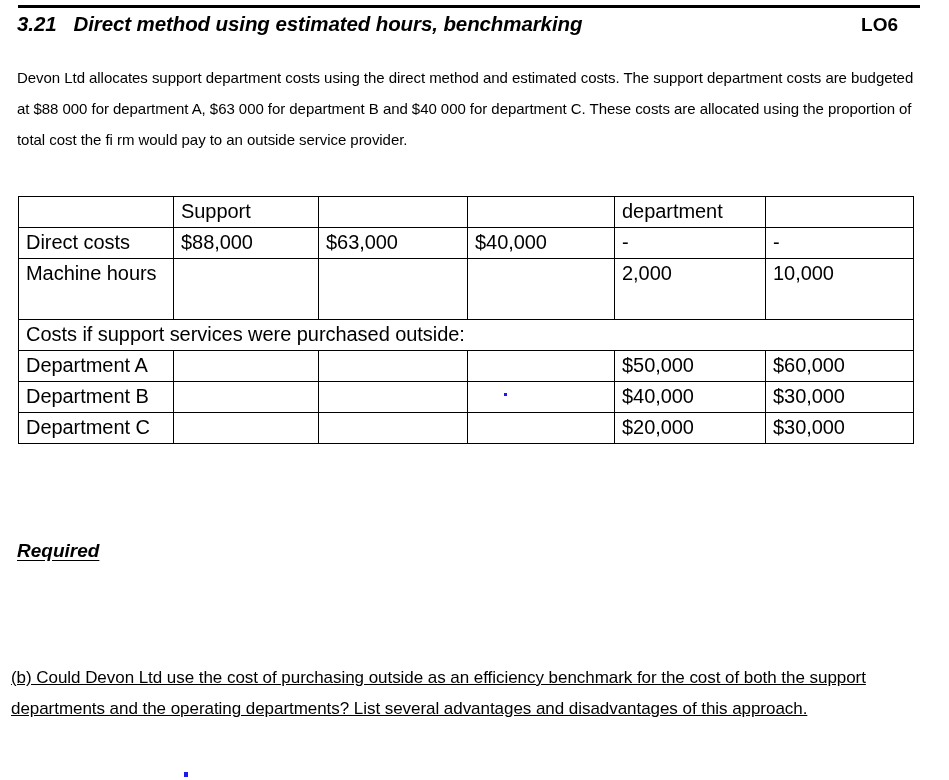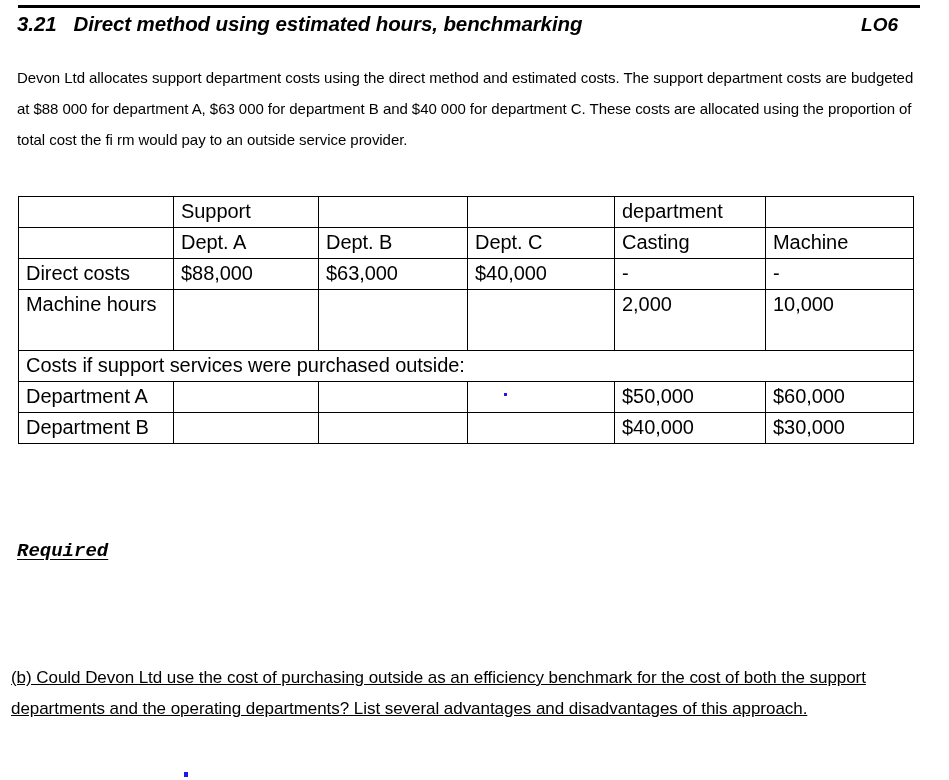--- a/index.html
+++ b/index.html
@@ -48,21 +48,20 @@
     align-items: baseline;
     font-weight: bold;
     font-style: italic;
     font-size: 20.5px;
     letter-spacing: -0.1px;
     white-space: nowrap;
   }
   .heading-num { margin-right: 17px; }
   .heading-lo {
     font-weight: bold;
-    font-style: italic;
     font-size: 19px;
     margin-right: 24px;
     white-space: nowrap;
   }
 
   
   .intro {
     position: absolute;
     left: 17px;
     top: 62px;
@@ -104,21 +103,20 @@
   
   .required {
     position: absolute;
     left: 17px;
     top: 540px;
     font-size: 19px;
     font-weight: bold;
     font-style: italic;
     text-decoration: underline;
     text-underline-offset: 3px;
-    font-family: Liberation Mono, monospace;
   }
 
   
   .qa {
     position: absolute;
     left: 17px;
     top: 586px;
     width: 906px;
     font-size: 18.3px;
     line-height: 31px;
@@ -171,28 +169,20 @@
     </colgroup>
     <tbody>
       <tr>
         <td></td>
         <td>Support</td>
         <td></td>
         <td></td>
         <td>department</td>
         <td></td>
       </tr>
-      <tr>
-        <td></td>
-        <td>Dept. A</td>
-        <td>Dept. B</td>
-        <td>Dept. C</td>
-        <td>Casting</td>
-        <td>Machine</td>
-      </tr>
 
       <tr>
         <td>Direct costs</td>
         <td>$88,000</td>
         <td>$63,000</td>
         <td>$40,000</td>
         <td>-</td>
         <td>-</td>
       </tr>
 
@@ -221,20 +211,28 @@
 
       <tr>
         <td>Department B</td>
         <td></td>
         <td></td>
         <td></td>
         <td>$40,000</td>
         <td>$30,000</td>
       </tr>
 
+      <tr>
+        <td>Department C</td>
+        <td></td>
+        <td></td>
+        <td></td>
+        <td>$20,000</td>
+        <td>$30,000</td>
+      </tr>
     </tbody>
   </table>
 
   <div class="required">Required</div>
 
 
   <div class="qb">(b) Could Devon Ltd use the cost of purchasing outside as an efficiency benchmark for the cost of both the support departments and the operating departments? List several advantages and disadvantages of this approach.</div>
 
   <div class="artifact artifact-a"></div>
   <div class="artifact artifact-b"></div>

